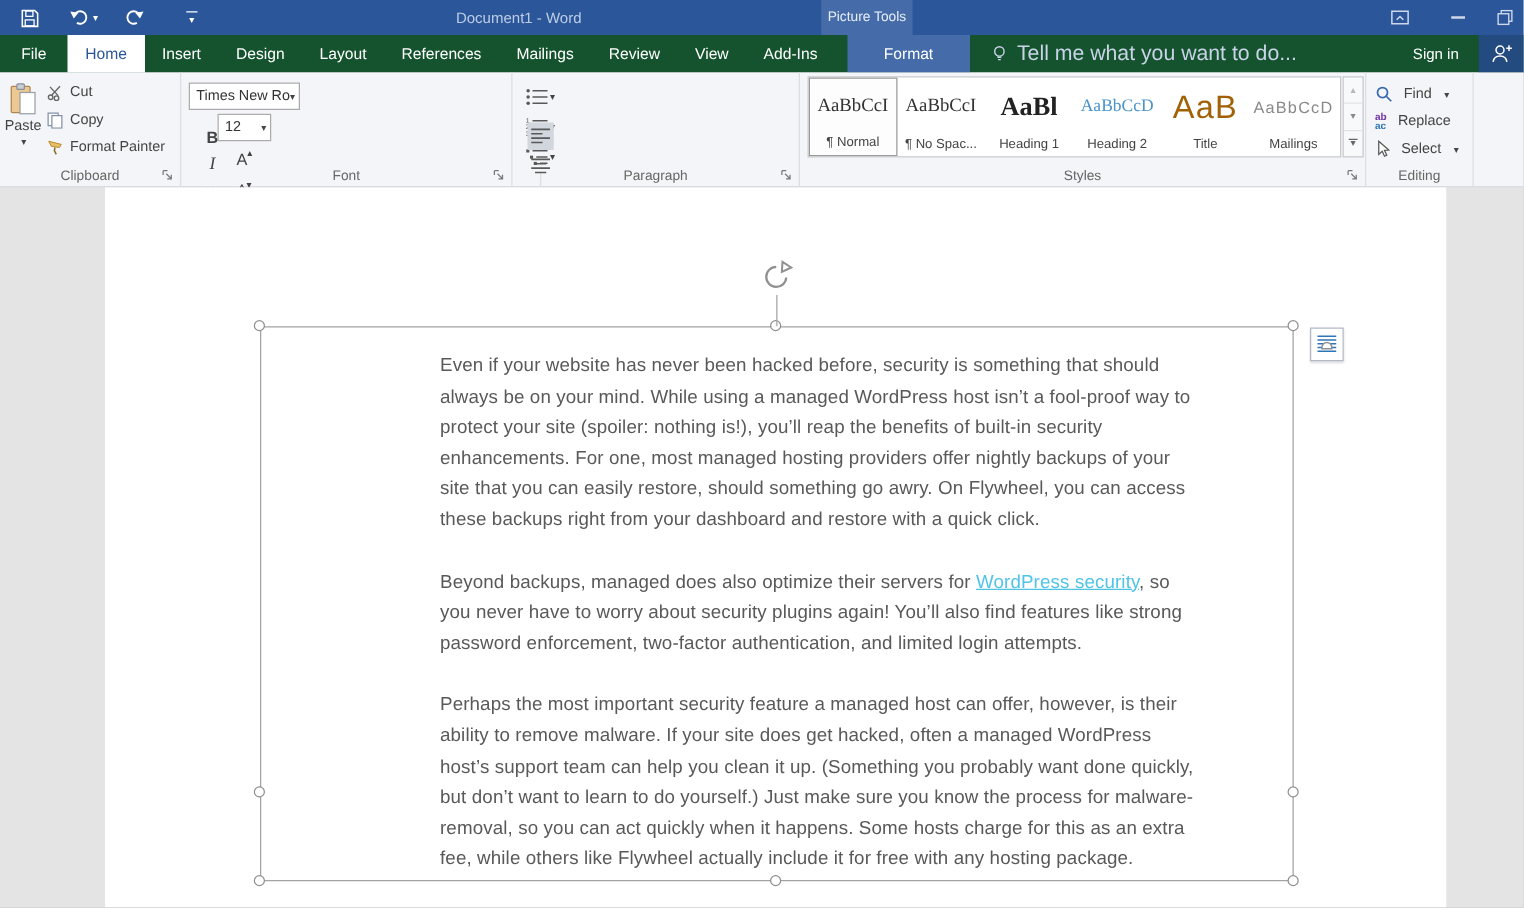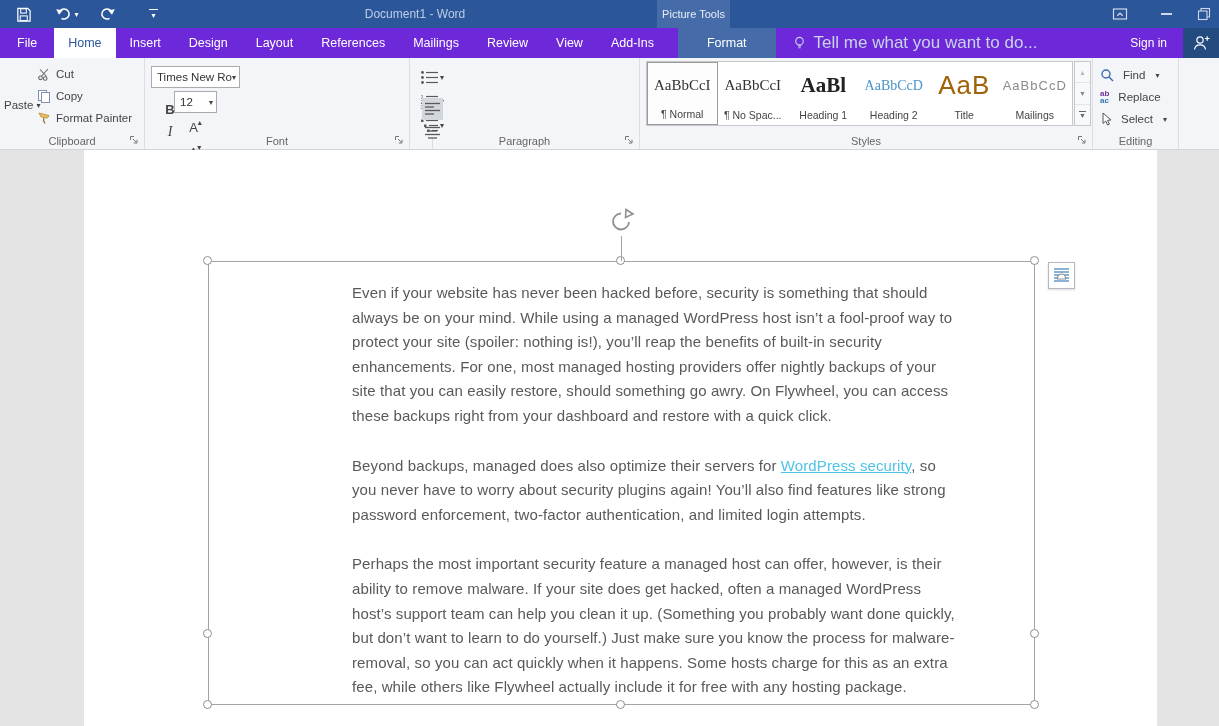--- a/index.html
+++ b/index.html
@@ -13,21 +13,21 @@
   .titlebar { position:absolute; left:0; top:0; width:1219px; height:28px; background:#2b579a; }
   .qat { position:absolute; left:8px; top:0; height:28px; display:flex; align-items:center; }
   .qat .qbtn { height:28px; display:flex; align-items:center; justify-content:center; color:#fff; }
   .title-text { position:absolute; left:0; top:0; width:830px; height:28px; line-height:28px;
     text-align:center; color:#bdcce6; font-size:12px; }
   .ctx-band { position:absolute; left:657px; top:0; width:73px; height:28px; background:#456ca8;
     color:#e8eef8; font-size:11px; display:flex; align-items:center; justify-content:center; }
   .winbtns { position:absolute; right:0; top:0; height:28px; display:flex; }
   .winbtn { width:46px; height:28px; display:flex; align-items:center; justify-content:center; }
   
-  .tabrow { position:absolute; left:0; top:28px; width:1219px; height:30px; background:#6d28d9;
+  .tabrow { position:absolute; left:0; top:28px; width:1219px; height:30px; background:#14532d;
     display:flex; align-items:stretch; }
   .tab { padding:0 14px; display:flex; align-items:center; color:#fff; font-size:12.5px; cursor:default; }
   .tab.file { padding:0 17px; }
   .tab.selected { background:#fff; color:#2b579a; }
   .tab.contextual { background:#456ca8; margin-left:10px; padding:0 29px; }
   .tellme { display:flex; align-items:center; margin-left:16px; color:#c9d4e8; font-size:17px; gap:7px; }
   .signin { margin-left:auto; display:flex; align-items:center; color:#fff; font-size:12px; }
   .signin-label { margin-right:16px; }
   .avatar-btn { width:36px; height:30px; background:#234b80; display:flex; align-items:center; justify-content:center; }
   
@@ -40,21 +40,21 @@
   .g-font { left:145px; width:265px; }
   .g-par  { left:410px; width:230px; }
   .g-sty  { left:640px; width:453px; }
   .g-edit { left:1093px; width:86px; }
   .row { position:absolute; display:flex; align-items:center;flex-direction:column; }
   .ib { display:flex; align-items:center; justify-content:center; height:22px; min-width:20px; padding:0 2px; }
   .dd { font-size:8px; color:#444; margin-left:1px; }
   .vsep { width:1px; height:22px; background:#dcdee2; margin:0 3px; }
   
   .paste-btn { position:absolute; left:2px; top:2px; width:33px; height:84px; display:flex;
-    align-items:center; padding-top:6px; gap:2px; }
+    flex-direction:column; align-items:center; padding-top:6px; gap:2px; }
   .clip-row { position:absolute; left:37px; display:flex; align-items:center; gap:5px; height:20px; }
   
   .combo { background:#fff; border:1px solid #ababab; height:22px; display:flex; align-items:center;
     font-size:11.5px; color:#333; padding-left:5px; }
   .combo .dd { margin-left:auto; margin-right:3px; }
   .lg { font-weight:bold; font-size:13px; }
   .ul { border-bottom:1.5px solid #444; line-height:13px; }
   .strike { text-decoration:line-through; font-size:11px; }
   .fx-a { color:#4472c4; font-weight:bold; font-size:14px; text-shadow:0 0 1px #9cb6e8; }
   .hl-wrap,.fc-wrap { display:flex; flex-direction:column; align-items:center; line-height:10px; }

